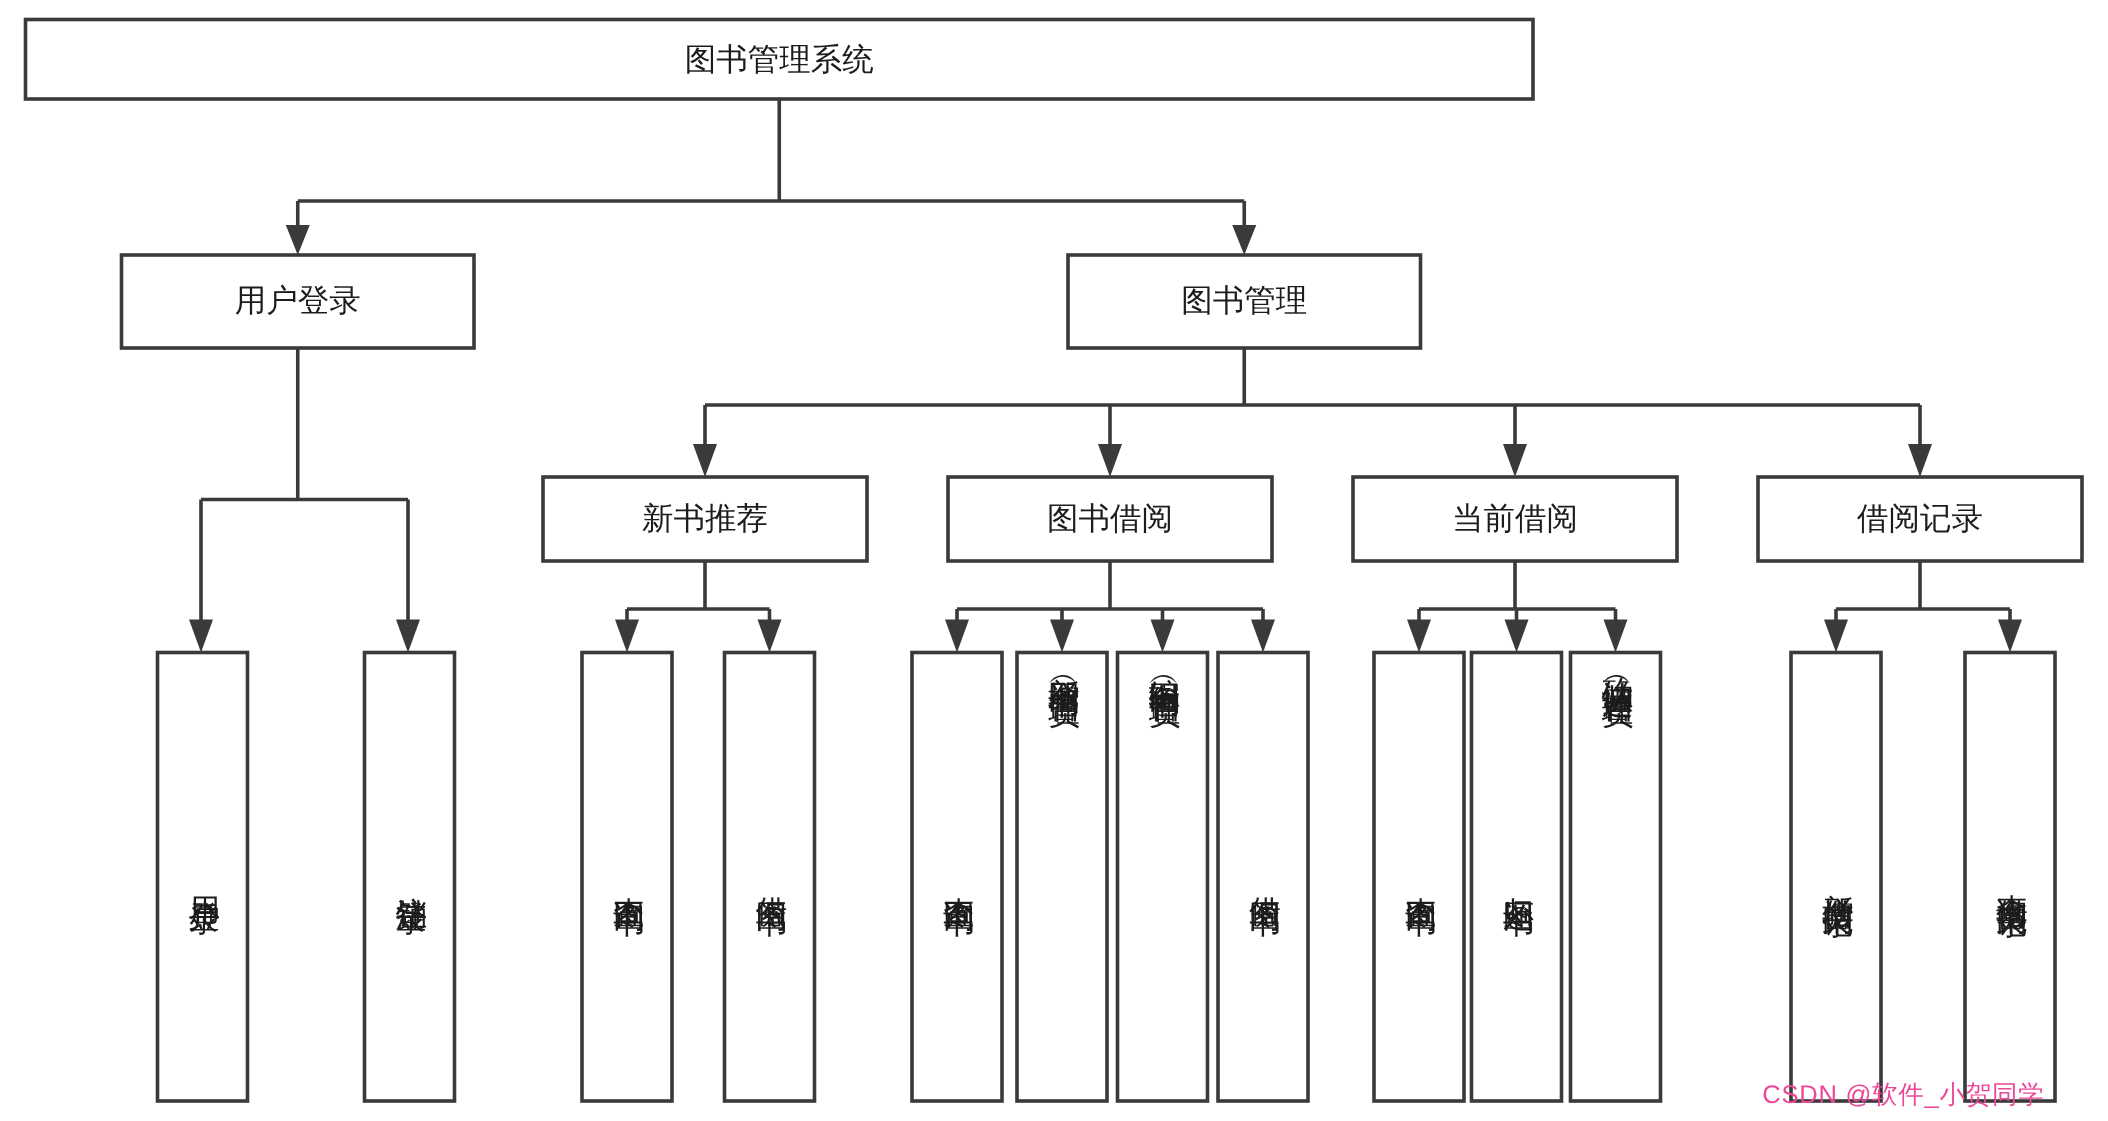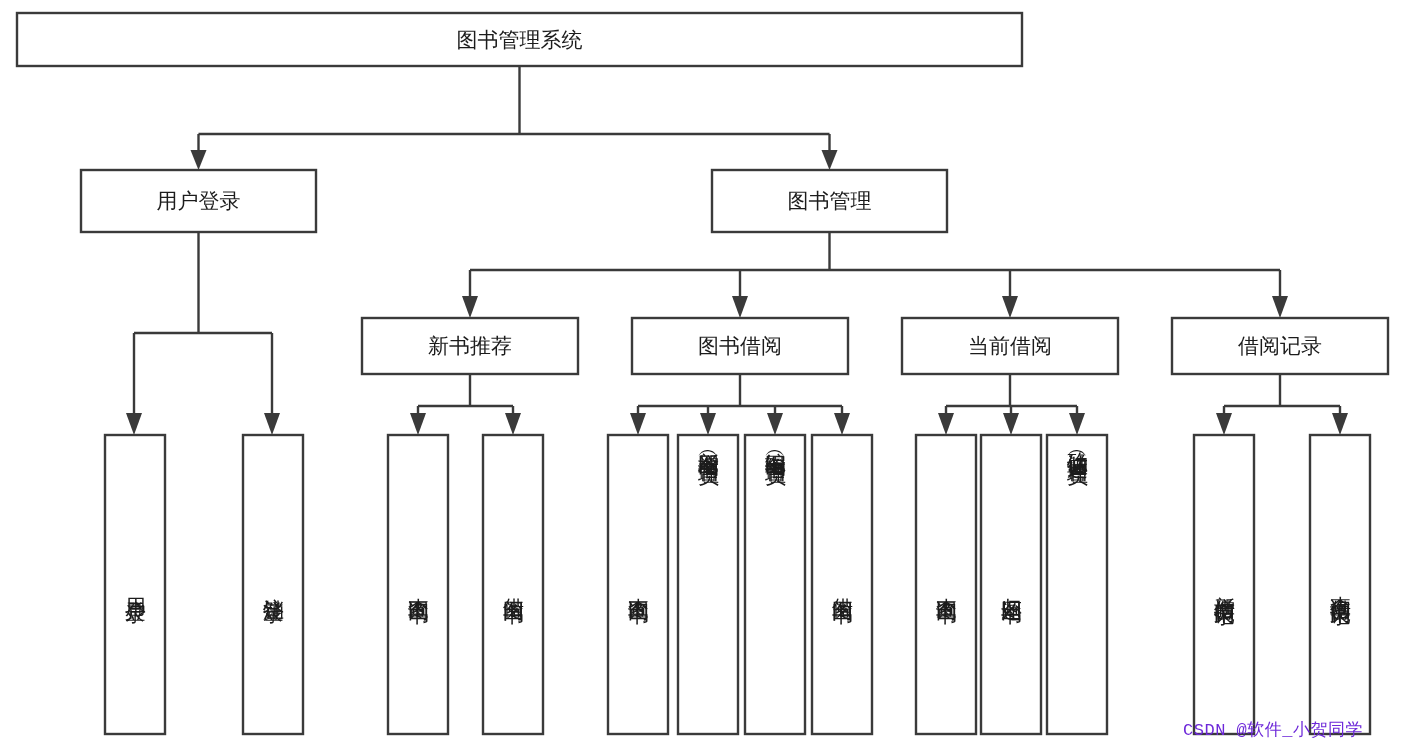--- a/index.html
+++ b/index.html
@@ -62,23 +62,23 @@
     font-size: 21px;
     line-height: 1.18;
     letter-spacing: 2px;
     color: #1c1c1c;
     white-space: nowrap;
   }
   #watermark {
     position: absolute;
     right: 8px;
     bottom: 6px;
-    font-family: Liberation Mono, monospace;
+    font-family: Liberation Sans, sans-serif;
     font-size: 17px;
-    color: #6d28d9;
+    color: #ec4899;
     letter-spacing: 0.5px;
     user-select: none;
   }
 </style>
 </head>
 <body>
 
 <div id="diagram-root">
 
   <svg id="tree-svg" viewBox="0 0 1405 747">

